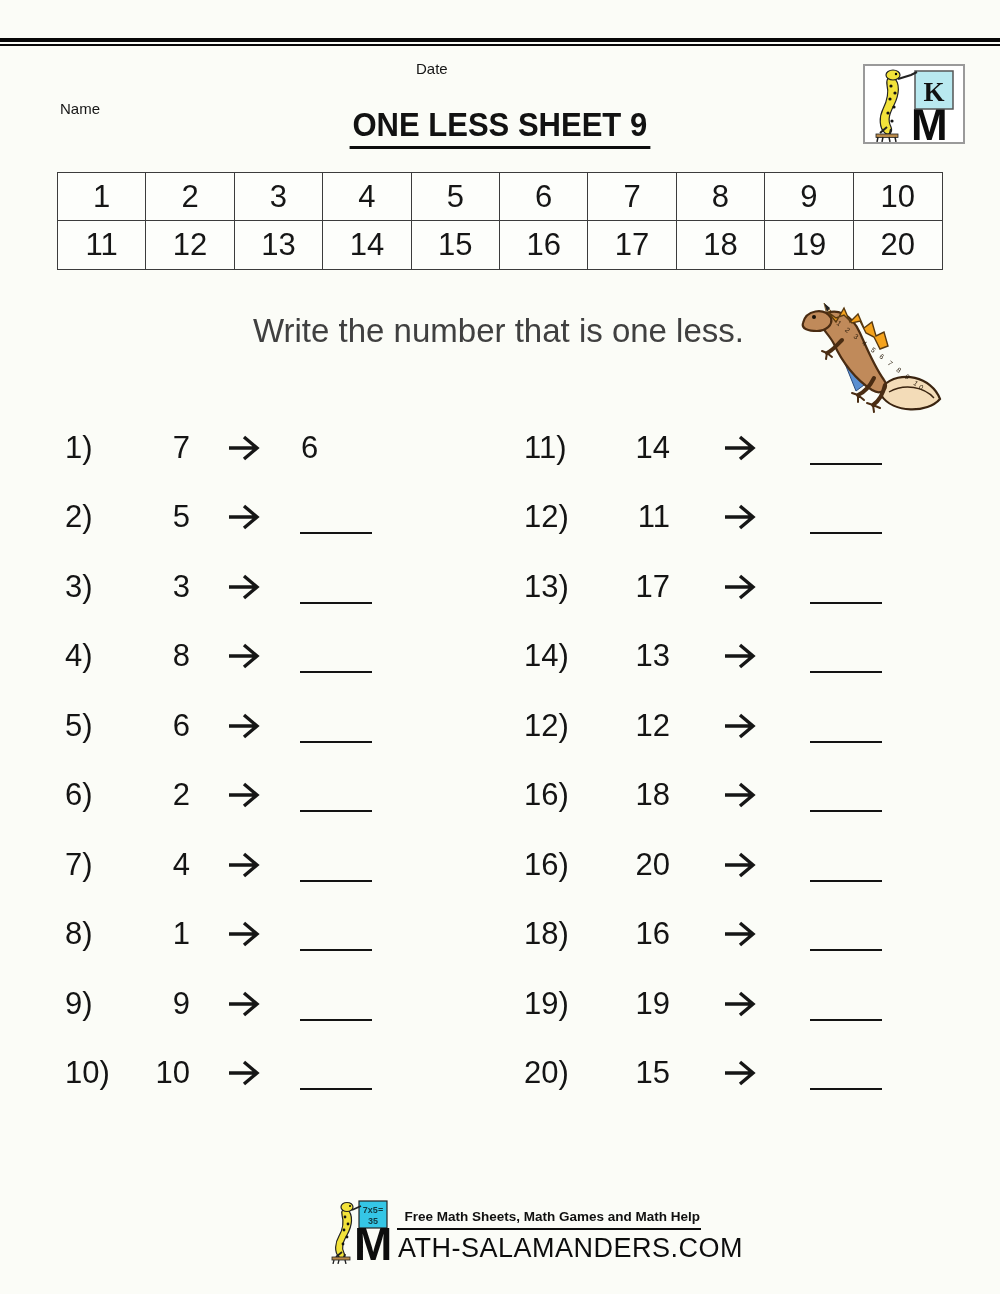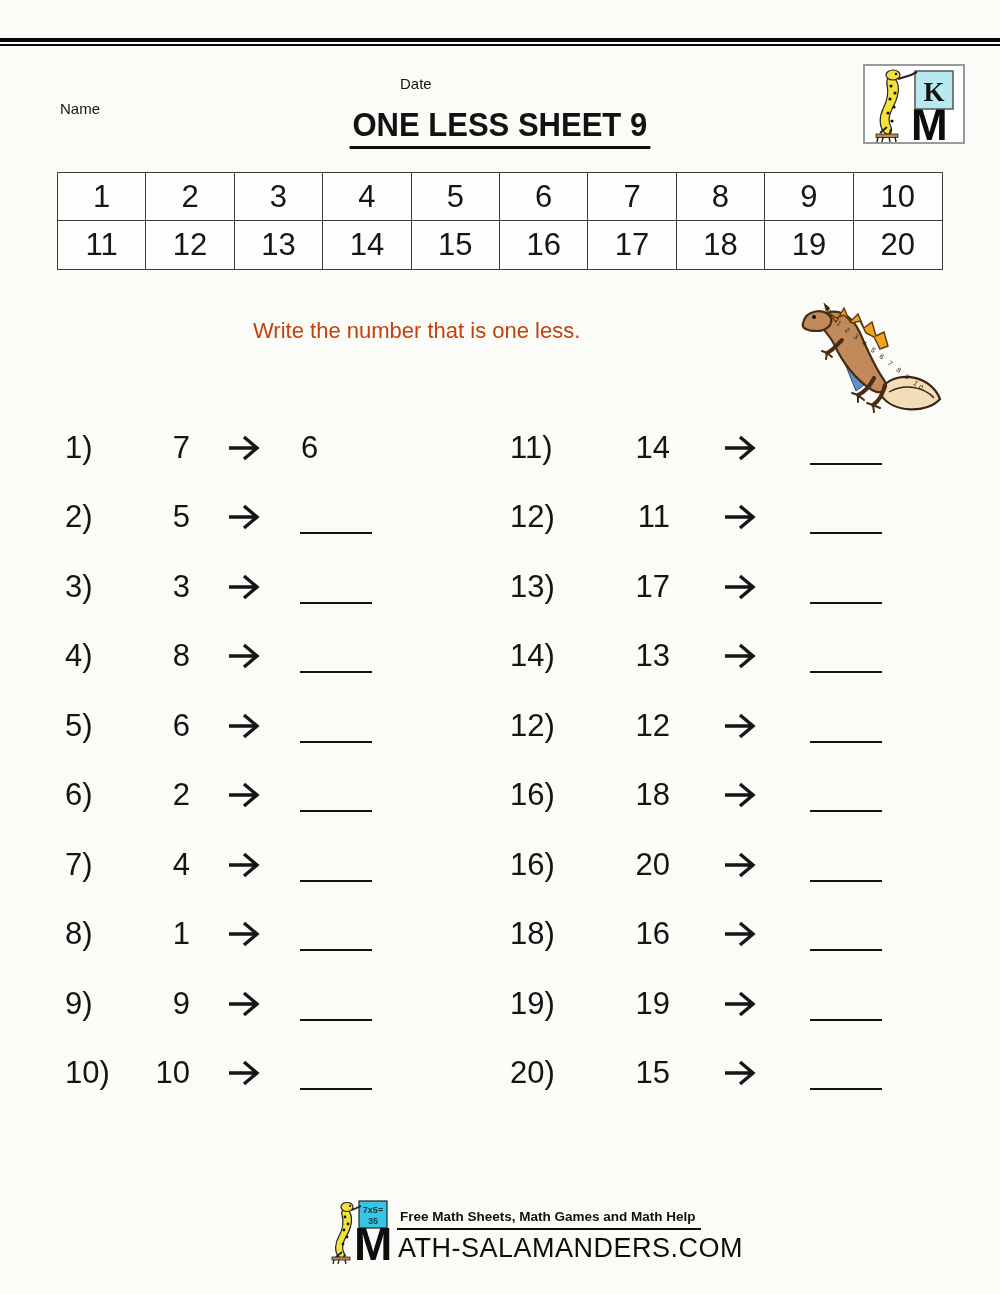--- a/index.html
+++ b/index.html
@@ -15,21 +15,21 @@
   
   .top-rule {
     position:absolute; left:0; top:38px; width:1000px;
     height:1.5px;
     border-top:4.5px solid #080808;
     border-bottom:2px solid #080808;
   }
 
   .field-label { position:absolute; top:60px; font-size:15px; color:#151515; }
   .name-label { left:60px;margin-top:40px; }
-  .date-label { left:400px;margin-top:15px; }
+  .date-label { left:416px; }
 
   
   .logo-badge {
     position:absolute; left:863px; top:64px; width:102px; height:80px;
     background:#ffffff; border:2px solid #9a9a9a; box-sizing:border-box;
   }
 
   
   .title-wrap { position:absolute; left:0; top:106px; width:1000px; text-align:center; }
   .page-title {
@@ -48,47 +48,47 @@
   .number-cell {
     border-right:1.5px solid #3c3c3c; border-bottom:1.5px solid #3c3c3c;
     display:flex; align-items:center; justify-content:center;
     font-size:31px; color:#161616;
   }
   .number-cell:nth-child(10n) { border-right:none; }
   .number-cell:nth-child(n+11) { border-bottom:none; }
 
   .instruction {
     position:absolute; left:253px; top:311px;
-    font-size:22px; line-height:40px; color:#c2410c;
+    font-size:33px; line-height:40px; color:#404040;
   }
 
   .newt-art { position:absolute; left:786px; top:296px; }
 
   
   .prob-row { position:absolute; left:0; width:1000px; height:70px; }
   .prob-row > * { position:absolute; }
   .p-label, .p-value, .p-answer { font-size:31px; line-height:70px; color:#141414; }
   .pl-l { left:65px; }
   .pv-l { left:126px; width:64px; text-align:right; }
   .ar-l { left:228px; top:21px; }
   .pa-l { left:301px; }
   .bl-l { left:300px; }
-  .pl-r { left:510px; }
+  .pl-r { left:524px; }
   .pv-r { left:598px; width:72px; text-align:right; }
   .ar-r { left:724px; top:21px; }
   .pa-r { left:810px; }
   .bl-r { left:810px; }
   .blank { top:50px; width:72px; height:0; border-top:2.5px solid #131313; display:none; }
   .p-answer:empty + .blank { display:block; }
 
   
   .footer-icon { position:absolute; left:326px; top:1200px; }
   .footer-tagline {
     position:absolute; left:400px; top:1209px; width:300px;
-    text-align:left; font-size:13.5px; font-weight:700; color:#101010;
+    text-align:right; font-size:13.5px; font-weight:700; color:#101010;
   }
   .footer-line { position:absolute; left:397px; top:1228px; width:304px; height:0; border-top:2.5px solid #0c0c0c; }
   .wm-m { position:absolute; left:354px; top:1221px; font-size:46px; font-weight:800; line-height:1; color:#0d0d0d; }
   .wm-rest { position:absolute; left:398px; top:1235px; font-size:27px; font-weight:400; letter-spacing:.5px; line-height:1; color:#0d0d0d; }
 </style>
 </head>
 <body>
 
 <div class="top-rule"></div>
 

